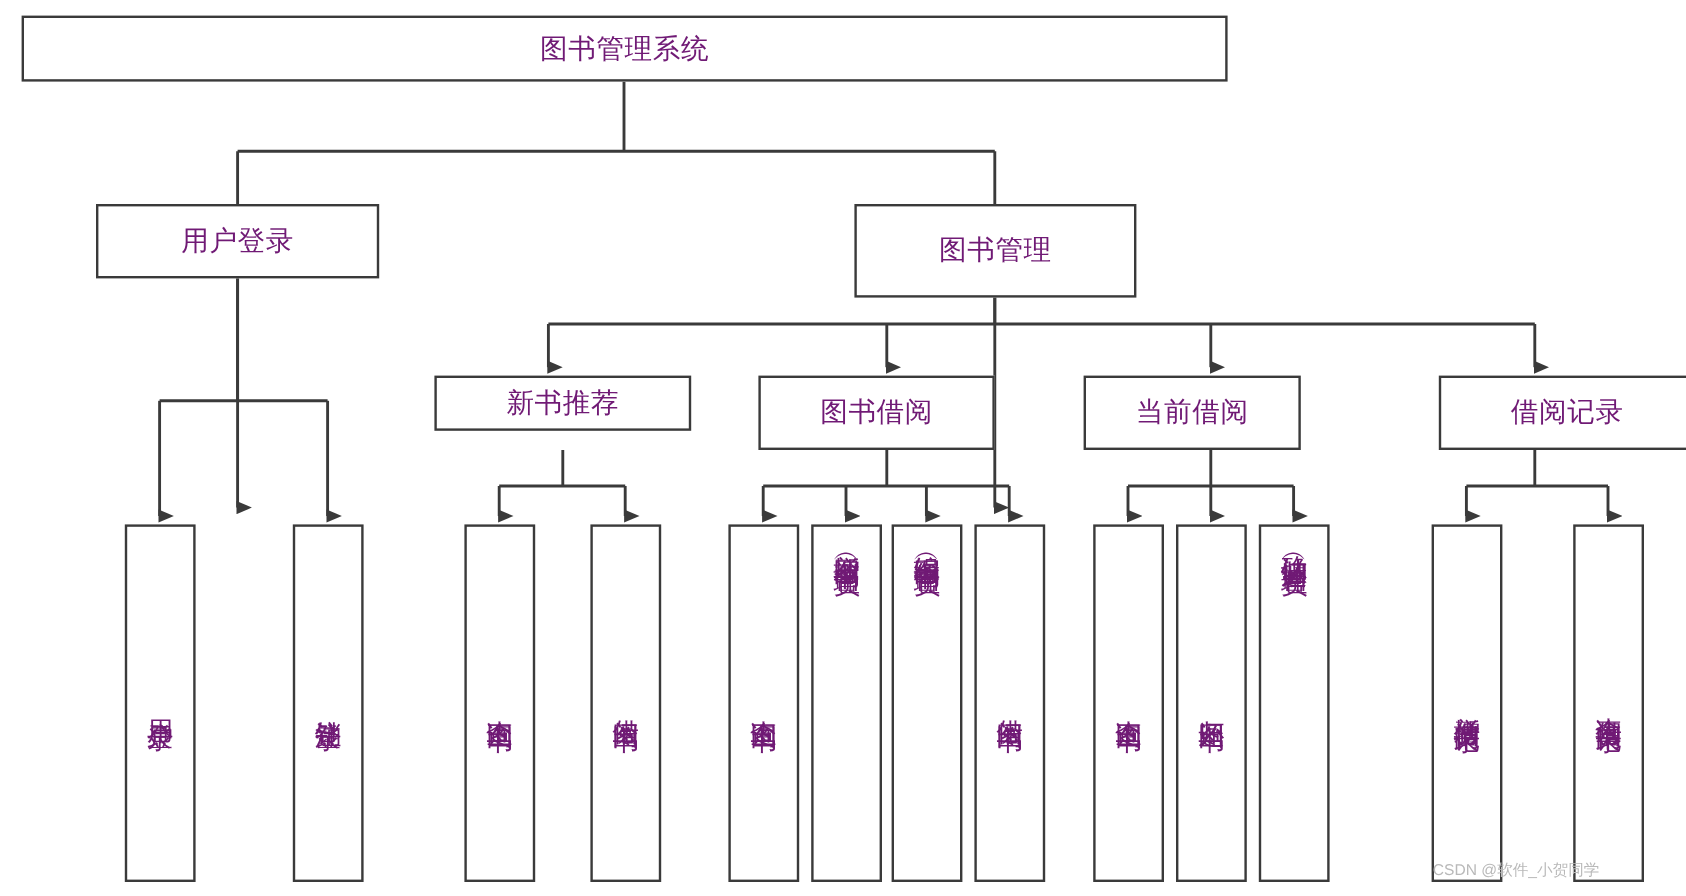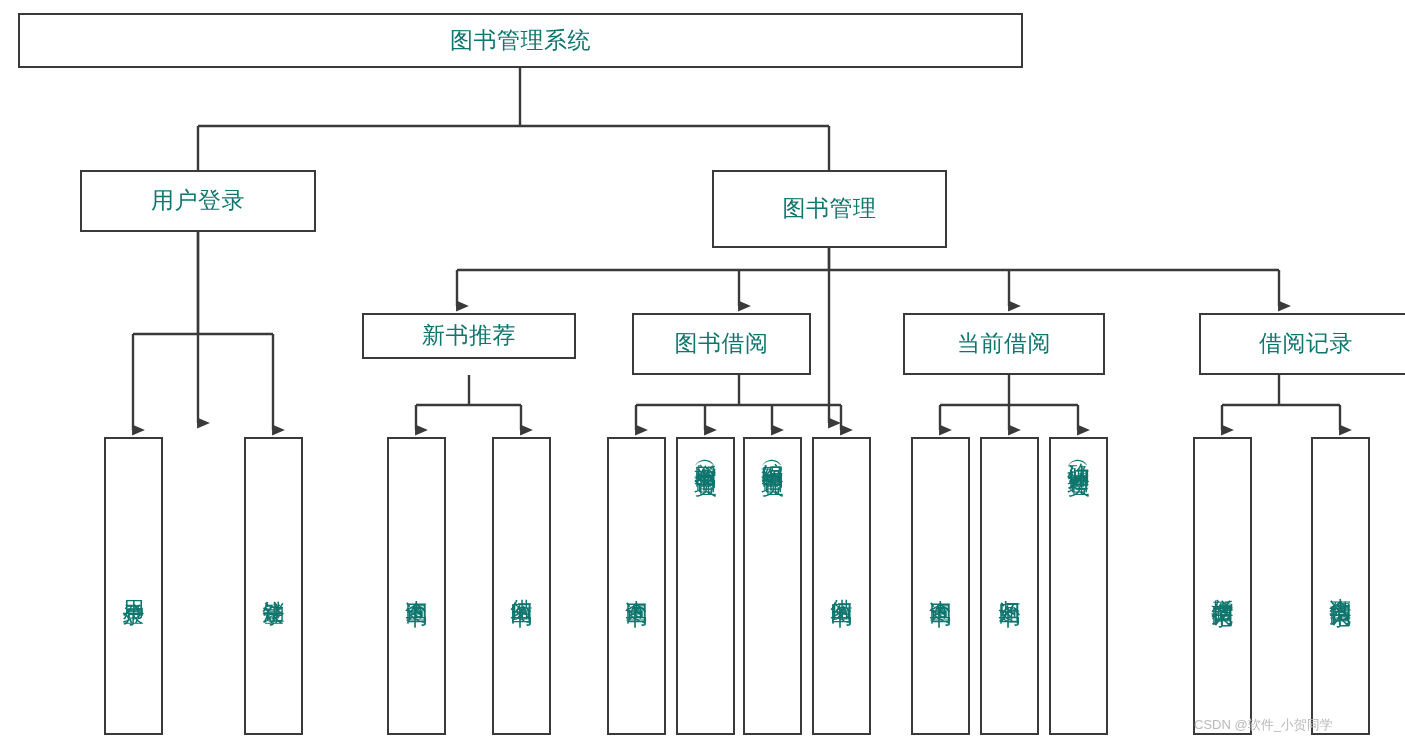--- a/index.html
+++ b/index.html
@@ -34,21 +34,21 @@
     display: flex;
     align-items: center;
     justify-content: center;
     color: #262626;
   }
   .node-label {
     display: block;
     text-align: center;
     line-height: 1.18;
     letter-spacing: 0.5px;
-    color: #0f766e;
+    color: #701a75;
     white-space: nowrap;
   }
   
   .node.horizontal .node-label {
     writing-mode: horizontal-tb;
     font-size: 23px;
   }
   .node.root .node-label {
     font-size: 23px;
   }
@@ -156,25 +156,25 @@
   </div>
 
   <div class="node horizontal" style="left:712px; top:170px; width:235px; height:78px;">
     <span class="node-label">图书管理</span>
   </div>
 
   <div class="node horizontal" style="left:362px; top:313px; width:214px; height:46px;">
     <span class="node-label">新书推荐</span>
   </div>
 
-  <div class="node horizontal" style="left:632px; top:313px; width:179px; height:62px;">
+  <div class="node horizontal" style="left:632px; top:313px; width:197px; height:62px;">
     <span class="node-label">图书借阅</span>
   </div>
 
-  <div class="node horizontal" style="left:903px; top:313px; width:202px; height:62px;font-family:Liberation Serif, serif;">
+  <div class="node horizontal" style="left:903px; top:313px; width:181px; height:62px;font-family:Liberation Serif, serif;">
     <span class="node-label">当前借阅</span>
   </div>
 
   <div class="node horizontal" style="left:1199px; top:313px; width:214px; height:62px;">
     <span class="node-label">借阅记录</span>
   </div>
 
   <div class="node vertical centered" style="left:104px; top:437px; width:59px; height:298px;">
     <span class="node-label">用户登录</span>
   </div>

